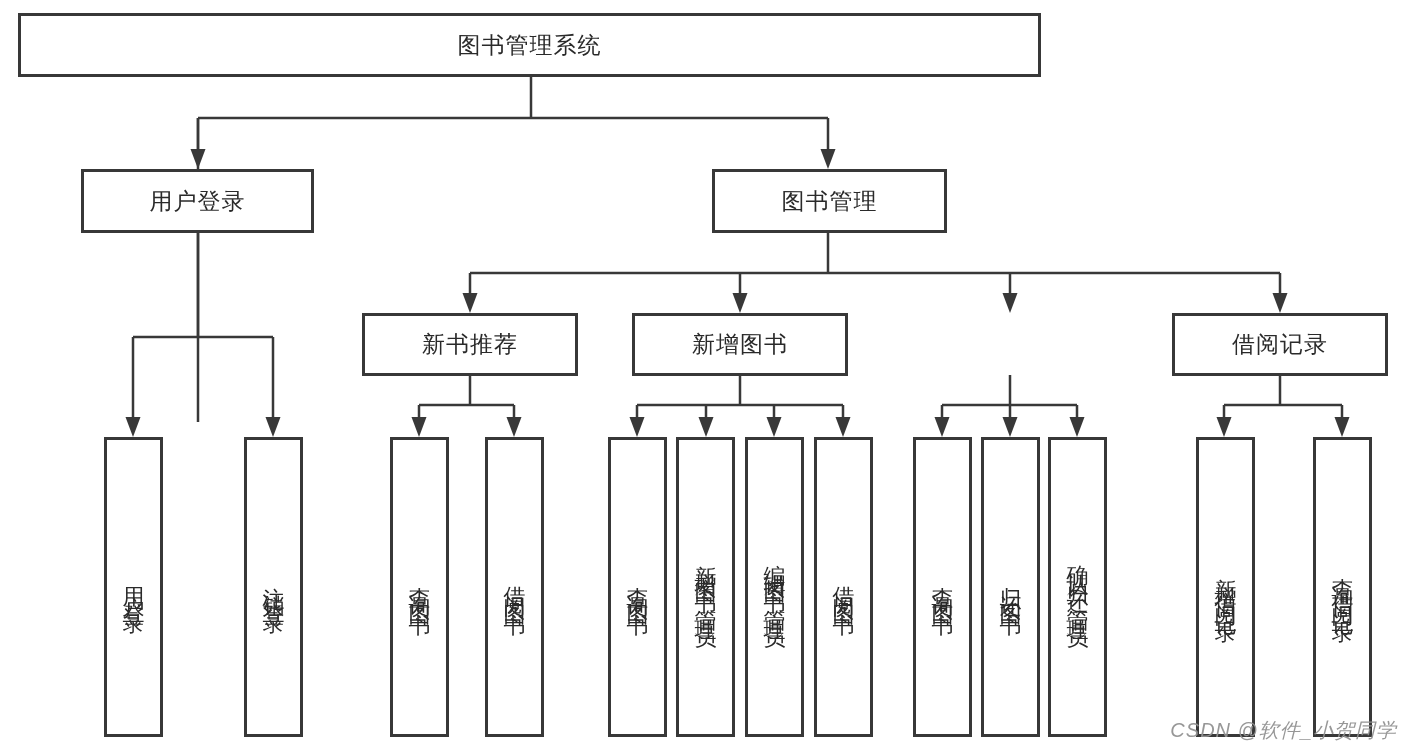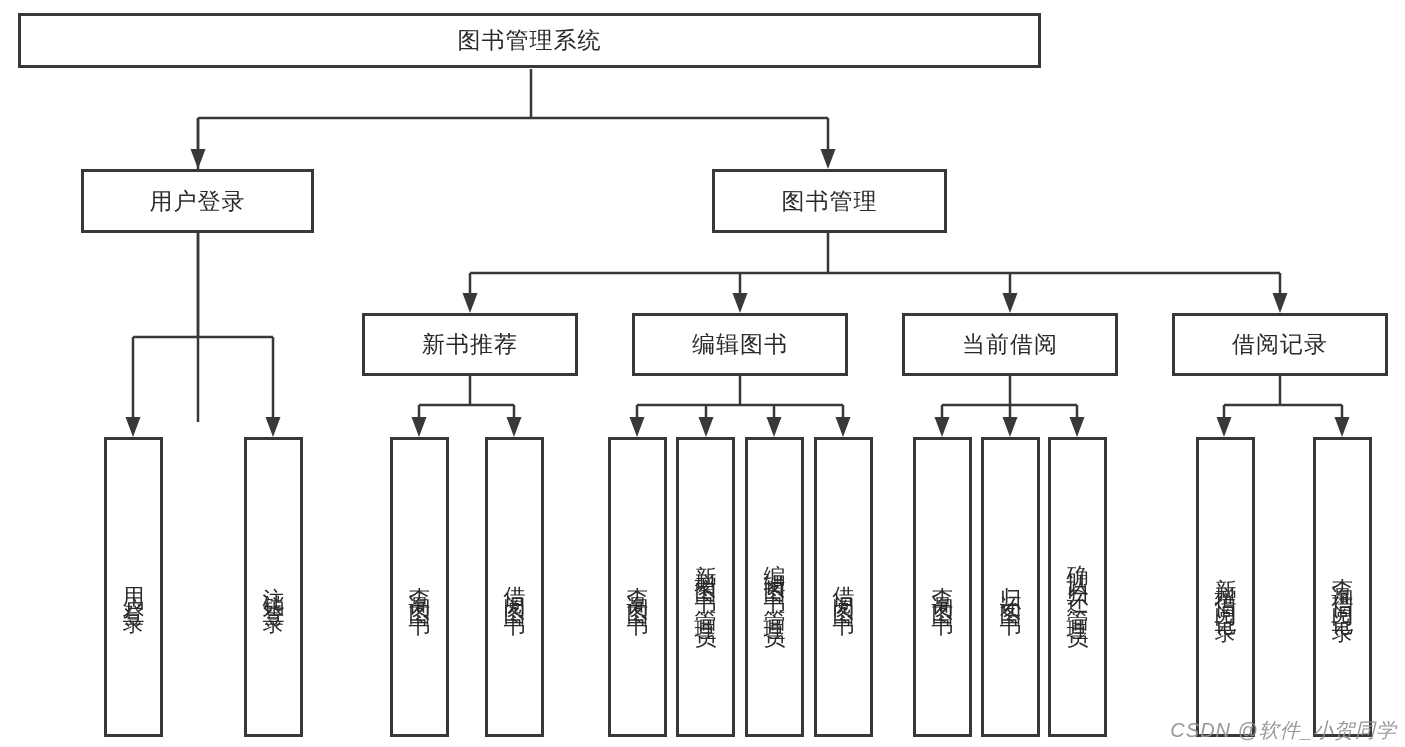--- a/index.html
+++ b/index.html
@@ -47,21 +47,21 @@
   .vbox span {
     writing-mode: vertical-rl;
     text-orientation: mixed;
     font-size: 22px;
     letter-spacing: 9px;
     line-height: 1;
     color: #2a2a2a;
     white-space: nowrap;
   }
   
-  #n-root   { left: 18px;  top: 13px;  width: 1023px; height: 55px; }
+  #n-root   { left: 18px;  top: 13px;  width: 1023px; height: 64px; }
   
   #n-login  { left: 81px;  top: 169px; width: 233px;  height: 64px; }
   #n-mgmt   { left: 712px; top: 169px; width: 235px;  height: 64px; }
   
   #n-newrec { left: 362px;  top: 313px; width: 216px; height: 63px; }
   #n-borrow { left: 632px;  top: 313px; width: 216px; height: 63px; }
   #n-current{ left: 902px;  top: 313px; width: 216px; height: 63px; }
   #n-records{ left: 1172px; top: 313px; width: 216px; height: 63px; }
   
   #l-0 { left: 104px; }  #l-1 { left: 244px; }
@@ -137,24 +137,21 @@
     <span>用户登录</span>
   </div>
   <div class="hbox" id="n-newrec">
     <span>新书推荐</span>
   </div>
 
   <div class="hbox" id="n-mgmt">
     <span>图书管理</span>
   </div>
   <div class="hbox" id="n-borrow">
-    <span>编辑图书</span>
-  </div>
-  <div class="hbox" id="n-current">
-    <span>当前借阅</span>
+    <span>新增图书</span>
   </div>
   <div class="hbox" id="n-records">
     <span>借阅记录</span>
   </div>
 
   <div class="vbox" id="l-0">
     <span>用户登录</span>
   </div>
   <div class="vbox" id="l-1">
     <span>注销登录</span>

